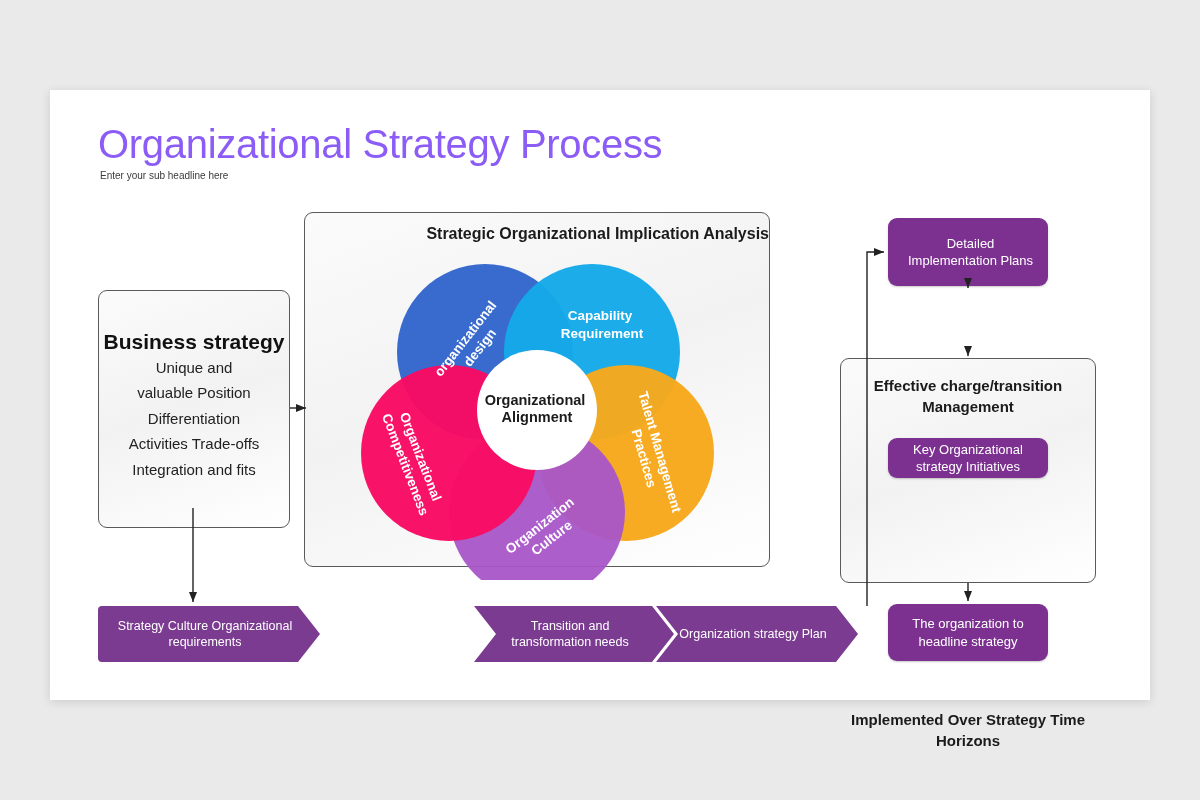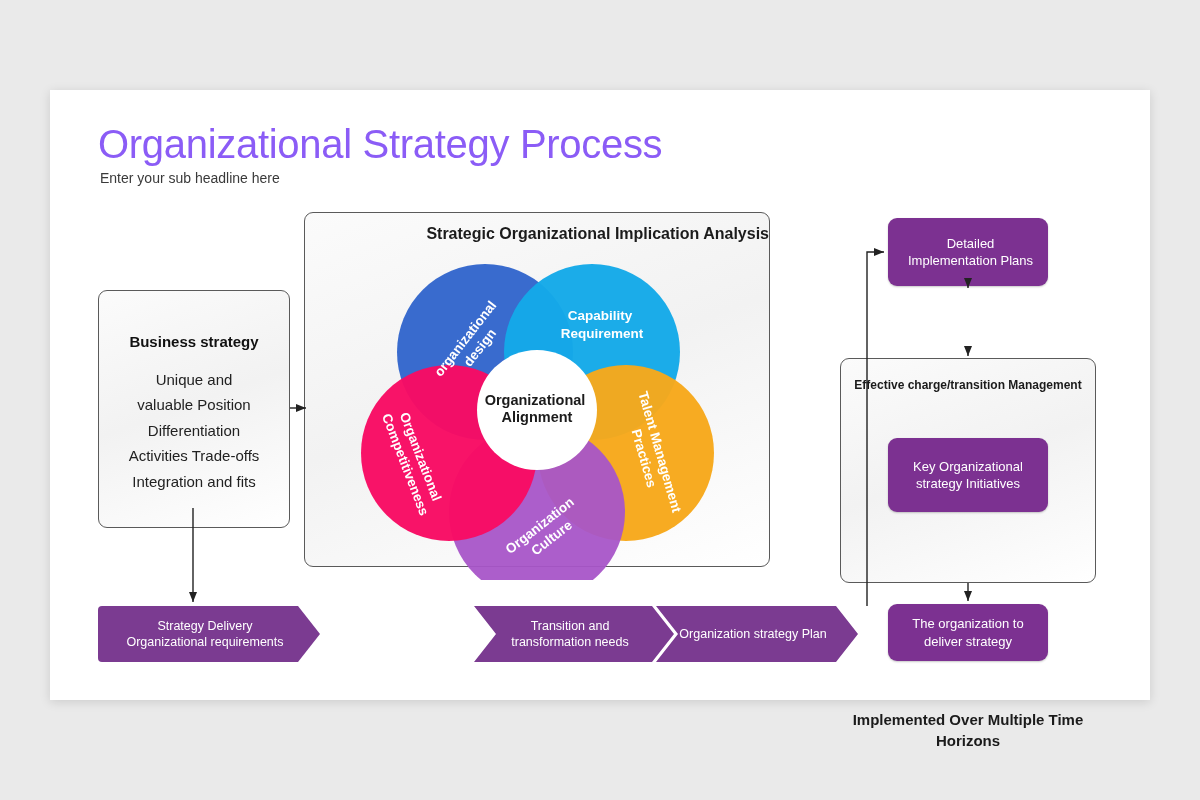--- a/index.html
+++ b/index.html
@@ -16,39 +16,39 @@
     background:#ffffff;
     box-shadow:0 2px 10px rgba(0,0,0,0.13);
   }
   .hdr-title{
     position:absolute;left:48px;top:22px;
     font-size:40px;font-weight:400;color:#8b5cf6;
     letter-spacing:-0.3px;white-space:nowrap;margin-top:10px;
   }
   .hdr-sub{
     position:absolute;left:50px;top:80px;
-    font-size:14px;color:#3a3a3a;white-space:nowrap;
+    font-size:10px;color:#3a3a3a;white-space:nowrap;
   }
 
   
   .panel{
     position:absolute;
     border:1.3px solid #5a5a5a;
     border-radius:9px;
     background:linear-gradient(160deg,#fbfbfb 0%,#f2f2f2 48%,#ffffff 100%);
     box-sizing:border-box;
   }
 
   
   #biz-panel{left:48px;top:200px;width:192px;height:238px;}
   .biz-inner{
     position:absolute;left:0;top:38px;width:100%;
     text-align:center;color:#222;font-size:15px;line-height:25.5px;
   }
-  .biz-head{font-weight:bold;font-size:15px;color:#111;display:block;margin-bottom:12px;}
+  .biz-head{font-weight:bold;font-size:21px;color:#111;display:block;margin-bottom:0;}
 
   
   #center-panel{left:254px;top:122px;width:466px;height:355px;}
   .center-title{
     position:absolute;left:0;top:12px;width:100%;
     text-align:right;font-weight:bold;font-size:16px;color:#1b1b1b;
   }
   #venn{position:absolute;left:254px;top:150px;width:466px;height:340px;}
 
   
@@ -61,23 +61,23 @@
     text-align:center;
     font-size:13px;line-height:17.5px;
     box-sizing:border-box;padding:4px 8px;
     box-shadow:0 1px 2px rgba(0,0,0,0.22);
   }
   #box-detailed{left:838px;top:128px;width:160px;height:68px;padding-left:13px;}
   #box-comm{left:838px;top:200px;width:160px;height:64px;}
   #effective-panel{left:790px;top:268px;width:256px;height:225px;}
   .eff-title{
     position:absolute;left:0;top:16px;width:100%;
-    text-align:center;font-weight:bold;font-size:12px;line-height:21px;color:#1b1b1b;
-  }
-  #box-key{left:838px;top:348px;width:160px;height:74px;}
+    text-align:center;font-weight:bold;font-size:15px;line-height:21px;color:#1b1b1b;
+  }
+  #box-key{left:838px;top:348px;width:160px;height:40px;}
   .eff-foot{
     position:absolute;left:0;top:350px;width:100%;
     text-align:center;font-weight:bold;font-size:15px;line-height:21px;color:#1b1b1b;
   }
   #box-deliver{left:838px;top:514px;width:160px;height:57px;}
 
   
   #chev-row{position:absolute;left:48px;top:516px;width:760px;height:56px;}
   .chev{
     position:absolute;top:0;height:56px;
@@ -176,34 +176,34 @@
     </text>
   </svg>
 
   <div class="pbox" id="box-detailed">
     <span>Detailed Implementation Plans</span>
   </div>
 
 
   <div class="panel" id="effective-panel">
     <div class="eff-title">Effective charge/transition Management</div>
-    <div class="eff-foot">Implemented Over Multiple Time Horizons</div>
+    <div class="eff-foot">Implemented Over Strategy Time Horizons</div>
   </div>
 
   <div class="pbox" id="box-key">
     <span>Key Organizational strategy Initiatives</span>
   </div>
 
   <div class="pbox" id="box-deliver">
-    <span>The organization to deliver strategy</span>
+    <span>The organization to headline strategy</span>
   </div>
 
   <div id="chev-row">
     <div class="chev first" id="chev-0" style="left:0px;width:222px;">
-      <span>Strategy Delivery Organizational requirements</span>
+      <span>Strategy Culture Organizational requirements</span>
     </div>
     <div class="chev last" id="chev-3" style="left:558px;width:202px;">
       <span>Organization strategy Plan</span>
     </div>
     <div class="chev mid" id="chev-2" style="left:376px;width:200px;">
       <span>Transition and transformation needs</span>
     </div>
   </div>
 
   <svg class="overlay" viewBox="0 0 1100 610">

